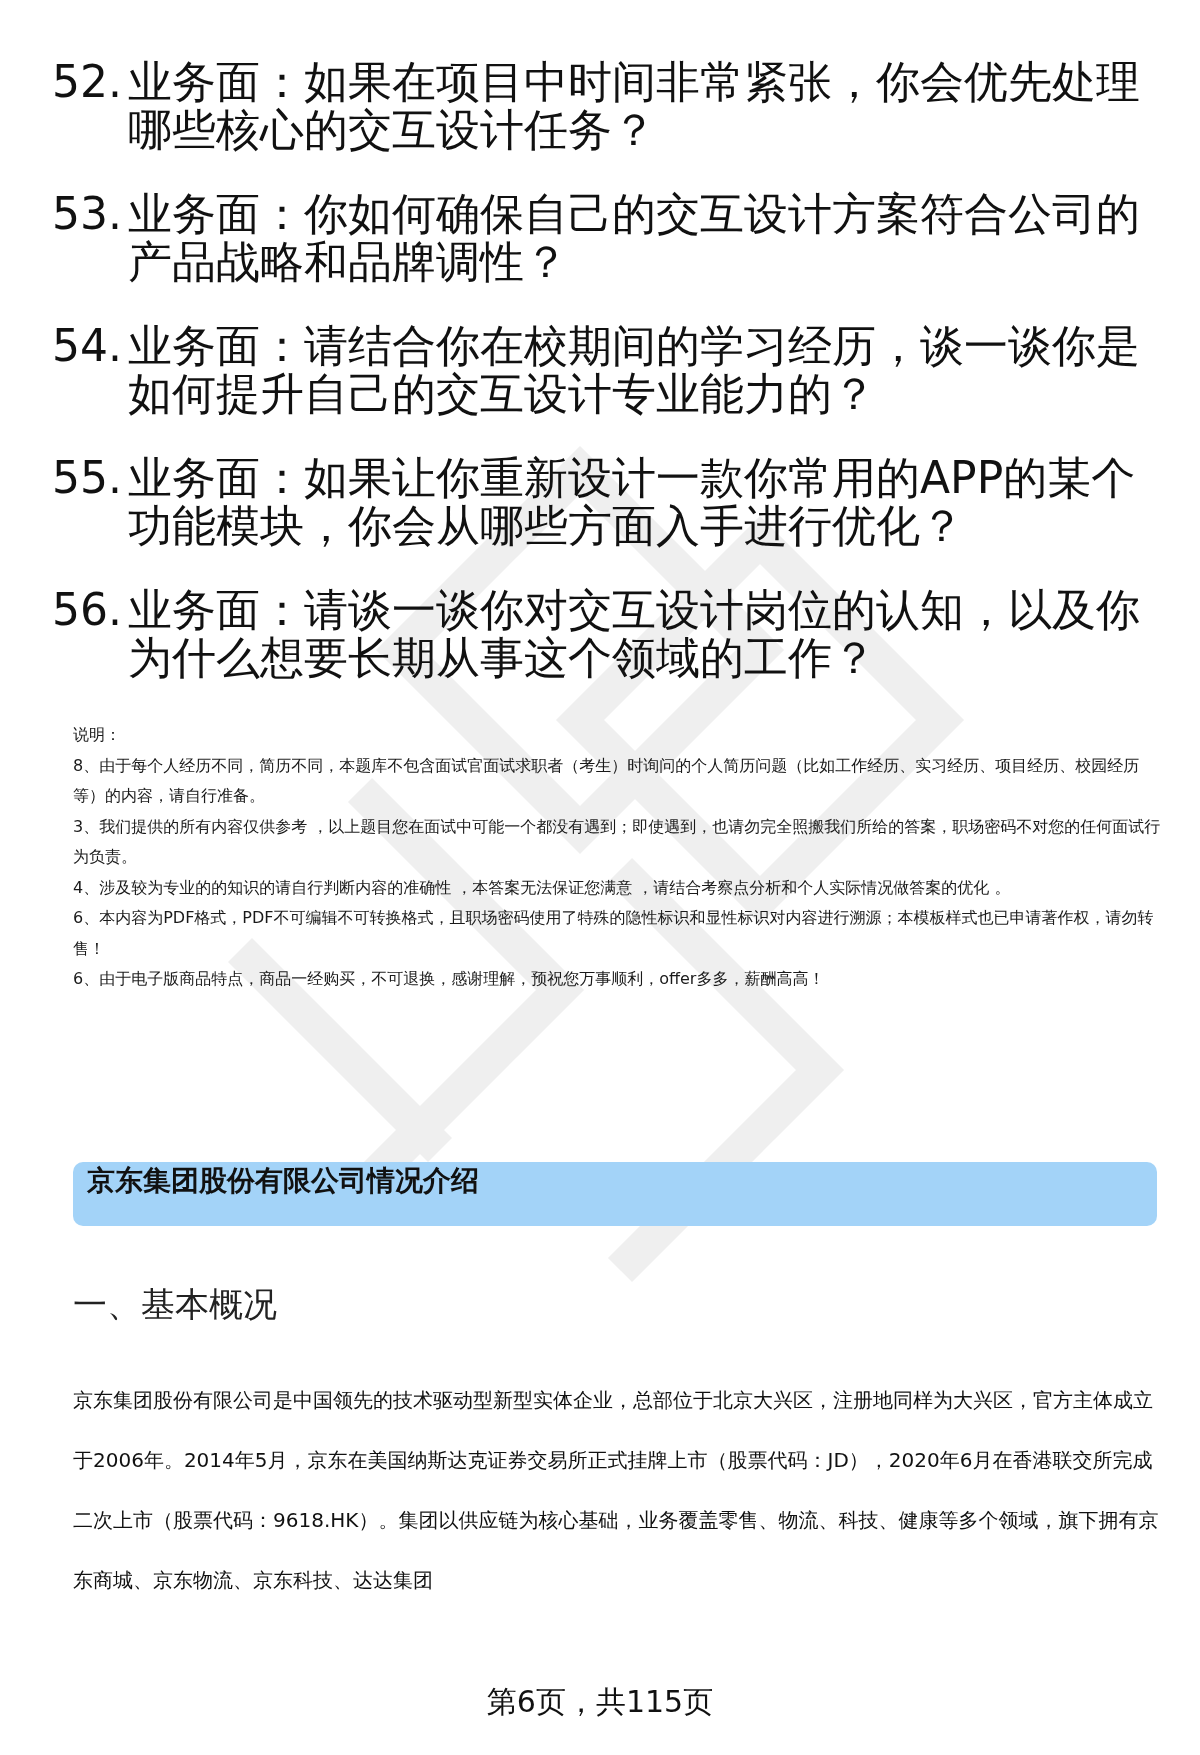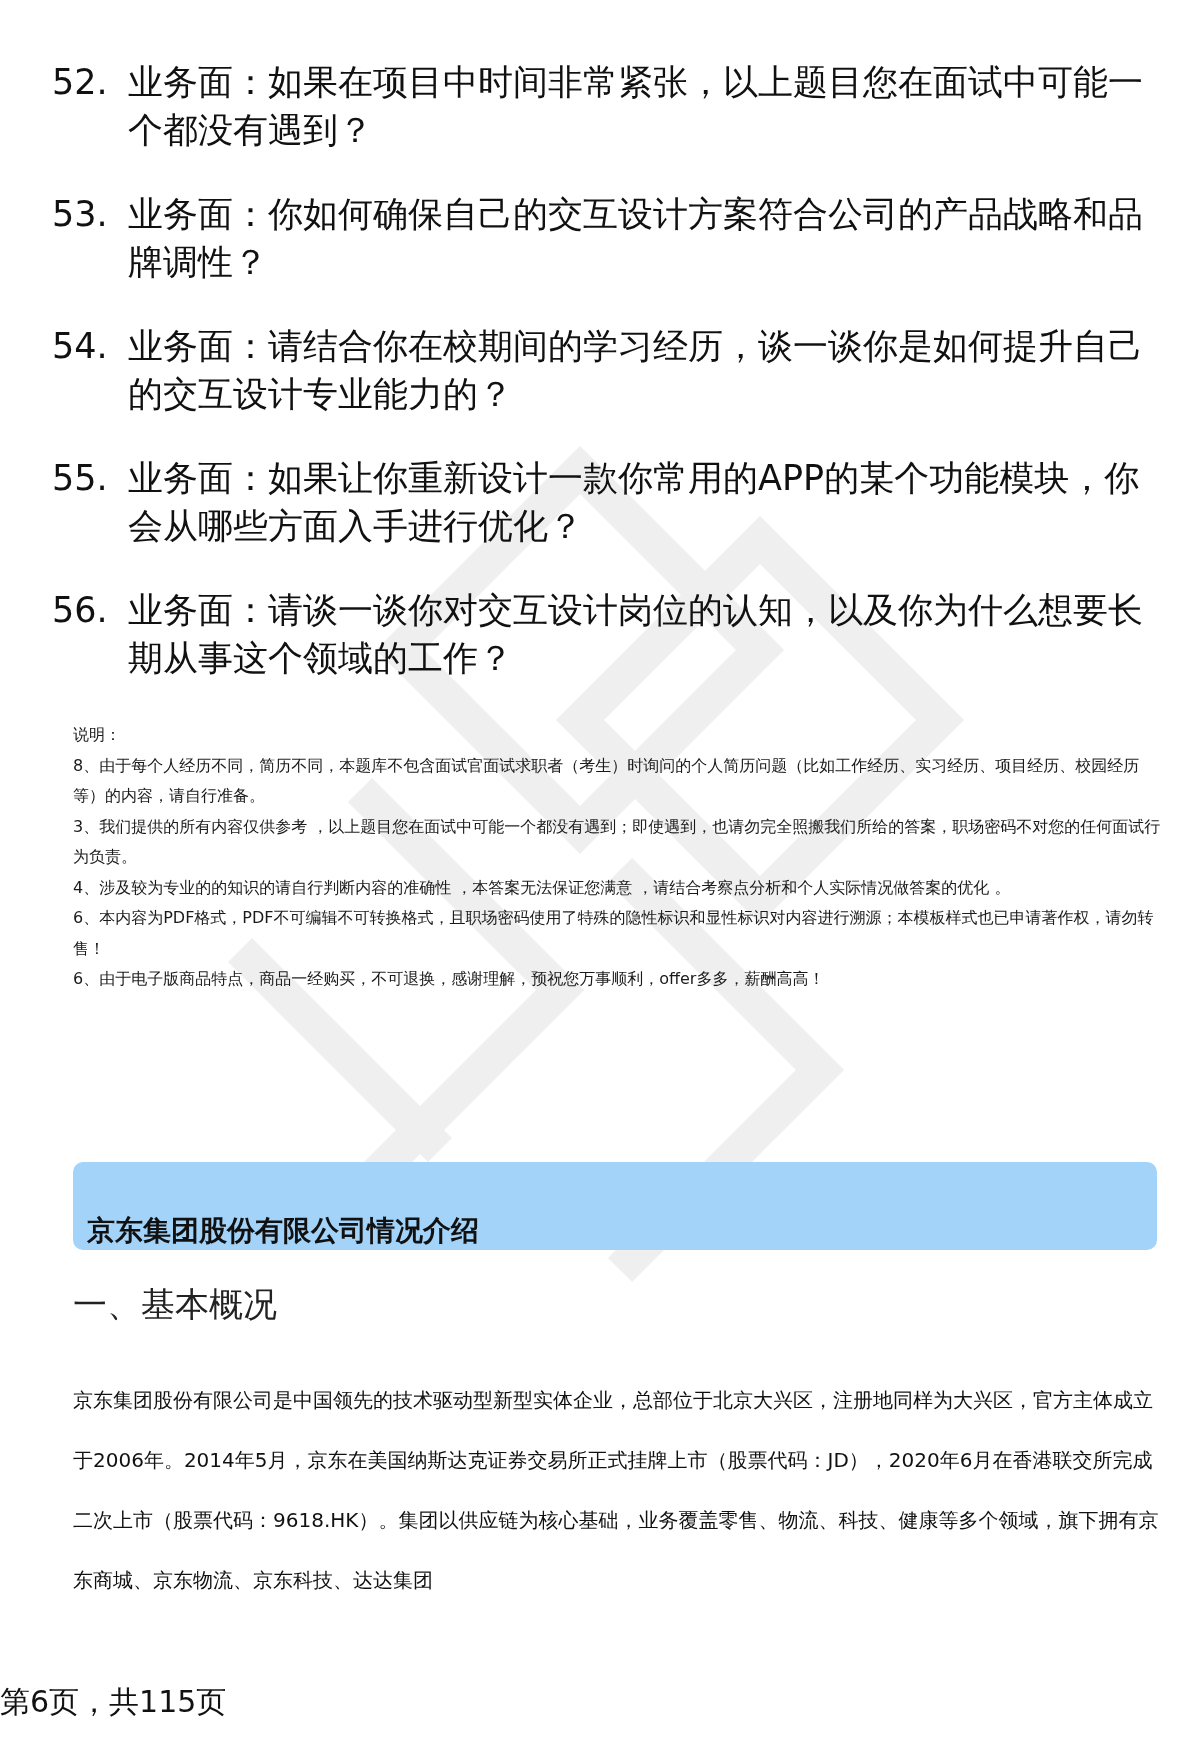--- a/index.html
+++ b/index.html
@@ -7,47 +7,47 @@
     width: 1200px; height: 1755px; position: relative; overflow: hidden;
     font-family: "DejaVu Sans", "Liberation Sans", sans-serif; color: #111;
   }
   .watermark {
     position: absolute; left: 200px; top: 430px; width: 900px; height: 900px;
     pointer-events: none; z-index: 0;
   }
   .page { position: relative; z-index: 1; }
   .questions { position: absolute; left: 52px; top: 58px; width: 1110px; }
   .q {
-    display: flex; font-size: 35px; line-height: 48px; margin-bottom: 36px;
+    display: flex; font-size: 44px; line-height: 48px; margin-bottom: 36px;
     letter-spacing: 0px;
   }
   .q-num { width: 76px; flex: 0 0 76px; }
   .q-text { flex: 1; }
   .notes {
     position: absolute; left: 73px; top: 720px; width: 1090px;
     font-size: 16px; line-height: 30.5px; color: #1a1a1a;
   }
   .notes p { margin: 0; }
   .section-bar {
-    position: absolute; left: 73px; top: 1162px; width: 1084px; height: 88px;
+    position: absolute; left: 73px; top: 1162px; width: 1084px; height: 64px;
     background: #a3d3f8; border-radius: 10px;
-    display: flex; align-items: flex-end;
+    display: flex; align-items: flex-start;
   }
   .section-title {
     padding-left: 14px; font-size: 28px; font-weight: bold; color: #111;
   }
   .subheading {
     position: absolute; left: 73px; top: 1282px; font-size: 34px; color: #222;
   }
   .body-text {
     position: absolute; left: 73px; top: 1370px; width: 1090px;
     font-size: 20px; line-height: 60px; color: #111;
   }
   .footer {
-    position: absolute; left: 0; width: 1200px; top: 1682px; 
+    position: absolute; left: 0; width: 1200px; top: 1682px; text-align: center;
     font-size: 30px; color: #111;
   }
 </style>
 </head>
 <body>
 
 <svg class="watermark" viewBox="0 0 900 900">
   <g fill="none" stroke="#efefef" stroke-width="34" stroke-linejoin="miter">
     <path d="M380 40 L560 220 L380 400 L200 220 Z"></path>
     <path d="M560 110 L740 290 L560 470 L380 290 Z"></path>
@@ -55,21 +55,21 @@
     <path d="M420 440 L620 640 L420 840"></path>
     <path d="M40 520 L240 720"></path>
   </g>
 </svg>
 
 <div class="page">
 
   <div class="questions">
     <div class="q">
       <span class="q-num">52.</span>
-      <span class="q-text">业务面：如果在项目中时间非常紧张，以上题目您在面试中可能一个都没有遇到？</span>
+      <span class="q-text">业务面：如果在项目中时间非常紧张，你会优先处理哪些核心的交互设计任务？</span>
     </div>
     <div class="q">
       <span class="q-num">53.</span>
       <span class="q-text">业务面：你如何确保自己的交互设计方案符合公司的产品战略和品牌调性？</span>
     </div>
     <div class="q">
       <span class="q-num">54.</span>
       <span class="q-text">业务面：请结合你在校期间的学习经历，谈一谈你是如何提升自己的交互设计专业能力的？</span>
     </div>
     <div class="q">

